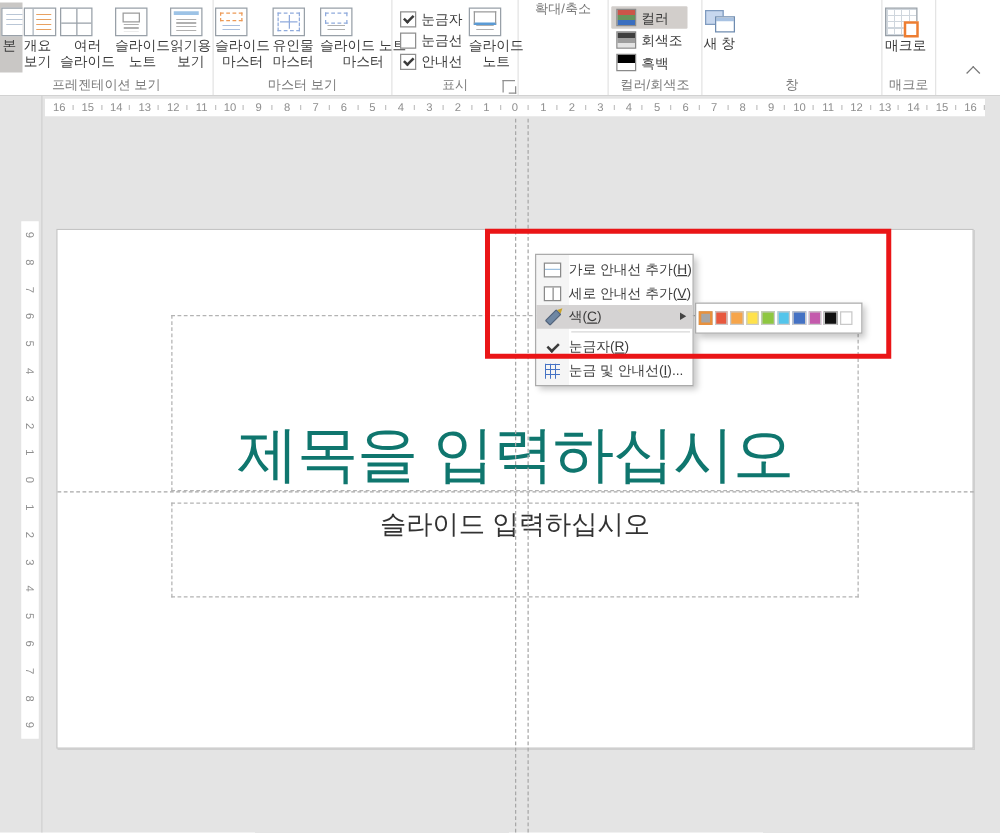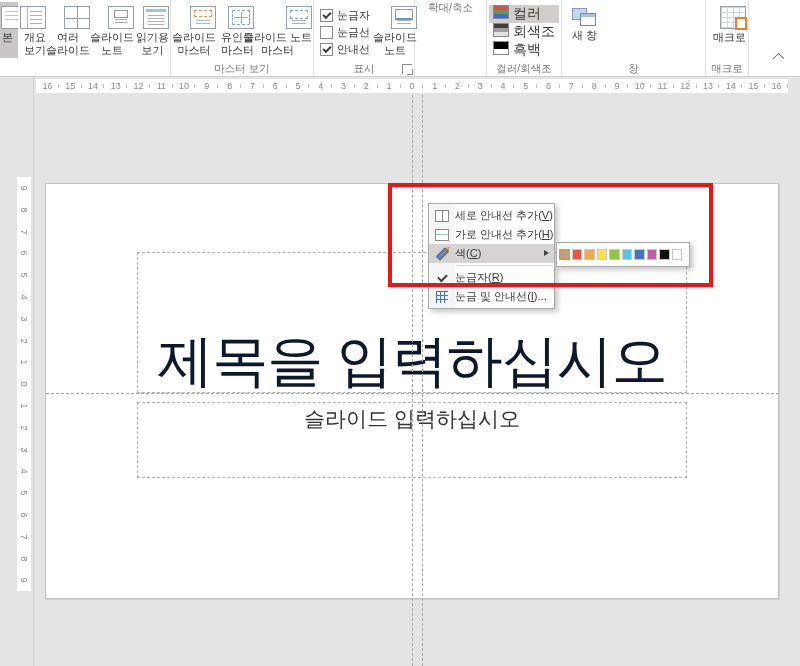--- a/index.html
+++ b/index.html
@@ -5,28 +5,28 @@
   html,body{margin:0;padding:0}
   body{width:800px;height:666px;overflow:hidden;background:#e4e4e4;
        font-family:"Liberation Sans","DejaVu Sans",sans-serif;position:relative;
        -webkit-font-smoothing:antialiased;color:#3b3b3b}
   
   .ribbon{position:absolute;left:0;top:0;width:800px;height:76px;background:#fff;
           border-bottom:1px solid #d2d2d2;display:flex;align-items:stretch}
   .rgroup{display:flex;flex-direction:column;border-right:1px solid #e4e4e4;flex:0 0 auto;position:relative}
   .gbody{display:flex;flex:1;align-items:flex-start;padding-top:2px}
   .glabel{height:15px;font-size:10.5px;color:#7b7b7b;text-align:center;line-height:14px;white-space:nowrap}
-  .bigbtn{display:flex;flex-direction:column;align-items:flex-end;padding:2px 1px 0;cursor:pointer;height:54px}
+  .bigbtn{display:flex;flex-direction:column;align-items:flex-start;padding:2px 1px 0;cursor:pointer;height:54px}
   .bigbtn .blabel{font-size:11px;line-height:12.5px;color:#3b3b3b;text-align:center;margin-top:2px;white-space:nowrap}
   .bigbtn .blabel span{display:block}
   .pressedbtn{background:#c9c7c5}
   .partial{width:20px;overflow:hidden;align-items:flex-start}
   .partial .blabel{margin-left:1px}
   .smallstack{display:flex;flex-direction:column;justify-content:flex-start;padding:3px 2px 0}
-  .smallbtn{display:flex;align-items:flex-start;height:18px;padding:0 4px;font-size:14px;white-space:nowrap;cursor:pointer;border-radius:1px}
+  .smallbtn{display:flex;align-items:center;height:18px;padding:0 4px;font-size:11px;white-space:nowrap;cursor:pointer;border-radius:1px}
   .smallbtn .sl{margin-left:4px}
   .selectedbtn{background:#d2cecb}
   .checks{display:flex;flex-direction:column;padding:5px 4px 0 6px}
   .checkrow{display:flex;align-items:center;height:17px;font-size:11px;cursor:pointer;white-space:nowrap}
   .cbox{width:11px;height:11px;border:1px solid #8f8f8f;background:#fff;margin-right:4px;position:relative;flex:0 0 auto}
   .checkrow.checked .cbox::after{content:"";position:absolute;left:2px;top:2px;width:6px;height:3px;
       border-left:2px solid #3b3b3b;border-bottom:2px solid #3b3b3b;transform:rotate(-45deg)}
   .launcher{position:absolute;right:2px;bottom:2px;width:9px;height:9px;cursor:pointer;
       border-left:1px solid #8f8f8f;border-top:1px solid #8f8f8f}
   .launcher::after{content:"";position:absolute;right:0px;bottom:0px;width:5px;height:5px;
@@ -104,21 +104,21 @@
   .hcell::after{content:"";position:absolute;right:0;top:5px;height:4px;width:1px;background:#c4c4c4}
   .vruler{position:absolute;left:17px;top:177px;width:14px;height:414px;background:#fff;
           display:flex;flex-direction:column}
   .vcell{flex:1;font-size:9px;color:#8f8f8f;display:flex;align-items:center;justify-content:center;
          transform:rotate(90deg);position:relative}
   .pane-edge{position:absolute;left:33px;top:76px;height:590px;width:1px;background:#d0d0d0}
   .slide{position:absolute;left:45px;top:183px;width:734px;height:416px;background:#fff;
          border:1px solid #c4c4c4;box-sizing:border-box;box-shadow:1px 1px 0 #cfcfcf}
   .ph{position:absolute;border:1px dashed #b3b3b3;box-sizing:border-box}
   .ph-title{left:137px;top:252px;width:550px;height:141px;display:flex;align-items:flex-end;justify-content:center}
-  .title-text{font-size:56px;line-height:1.08;color:#0f172a;letter-spacing:-1px;white-space:nowrap;padding-bottom:1px}
+  .title-text{font-size:49px;line-height:1.08;color:#0f766e;letter-spacing:-1px;white-space:nowrap;padding-bottom:1px}
   .ph-sub{left:137px;top:402px;width:550px;height:76px;display:flex;align-items:flex-start;justify-content:center}
   .sub-text{font-size:21px;color:#333;padding-top:2px;white-space:nowrap}
   .vguide{position:absolute;top:95px;height:571px;width:0;border-left:1px dashed #a8a8a8;cursor:col-resize}
   .hguide{position:absolute;left:46px;top:393px;width:733px;height:0;border-top:1px dashed #a8a8a8;cursor:row-resize}
   
   .menu{position:absolute;left:428px;top:203px;width:125px;background:linear-gradient(90deg,#f5f5f5 0 26px,#fff 26px);
         border:1px solid #ababab;box-shadow:3px 3px 5px rgba(0,0,0,.22);padding:2px 0;z-index:60}
   .mi{display:flex;align-items:center;height:19px;cursor:pointer;position:relative}
   .mi.hl{background:#d5d3d3}
   .mi .ic{width:26px;display:flex;align-items:center;justify-content:center;flex:0 0 auto}
@@ -185,20 +185,21 @@
           </span>
       </div>
       <div class="bigbtn" style="width:36px">
         <span class="i24 ic-reading"></span>
         <span class="blabel">
             <span>읽기용</span>
             <span>보기</span>
           </span>
       </div>
     </div>
+    <div class="glabel">프레젠테이션 보기</div>
   </div>
 
   <div class="rgroup" style="width:142px">
     <div class="gbody" style="justify-content:center">
       <div class="bigbtn" style="width:44px">
         <span class="i24 ic-smaster"></span>
         <span class="blabel">
             <span>슬라이드</span>
             <span>마스터</span>
           </span>
@@ -370,29 +371,29 @@
   <div class="sub-text">슬라이드 입력하십시오</div>
 </div>
 
 <div class="vguide" style="left:412px"></div>
 <div class="vguide" style="left:422px"></div>
 <div class="hguide"></div>
 
 <div class="menu">
   <div class="mi">
     <span class="ic">
+        <span class="gi h"></span>
+      </span>
+    <span class="ml"><span>가로 안내선 추가</span><span>(</span><u>H</u><span>)</span></span>
+  </div>
+  <div class="mi">
+    <span class="ic">
         <span class="gi v"></span>
       </span>
     <span class="ml"><span>세로 안내선 추가</span><span>(</span><u>V</u><span>)</span></span>
-  </div>
-  <div class="mi">
-    <span class="ic">
-        <span class="gi h"></span>
-      </span>
-    <span class="ml"><span>가로 안내선 추가</span><span>(</span><u>H</u><span>)</span></span>
   </div>
   <div class="mi hl">
     <span class="ic">
         <span class="pen"></span>
       </span>
     <span class="ml"><span>색</span><span>(</span><u>C</u><span>)</span></span>
     <span class="subarrow"></span>
   </div>
   <div class="msep"></div>
   <div class="mi">

